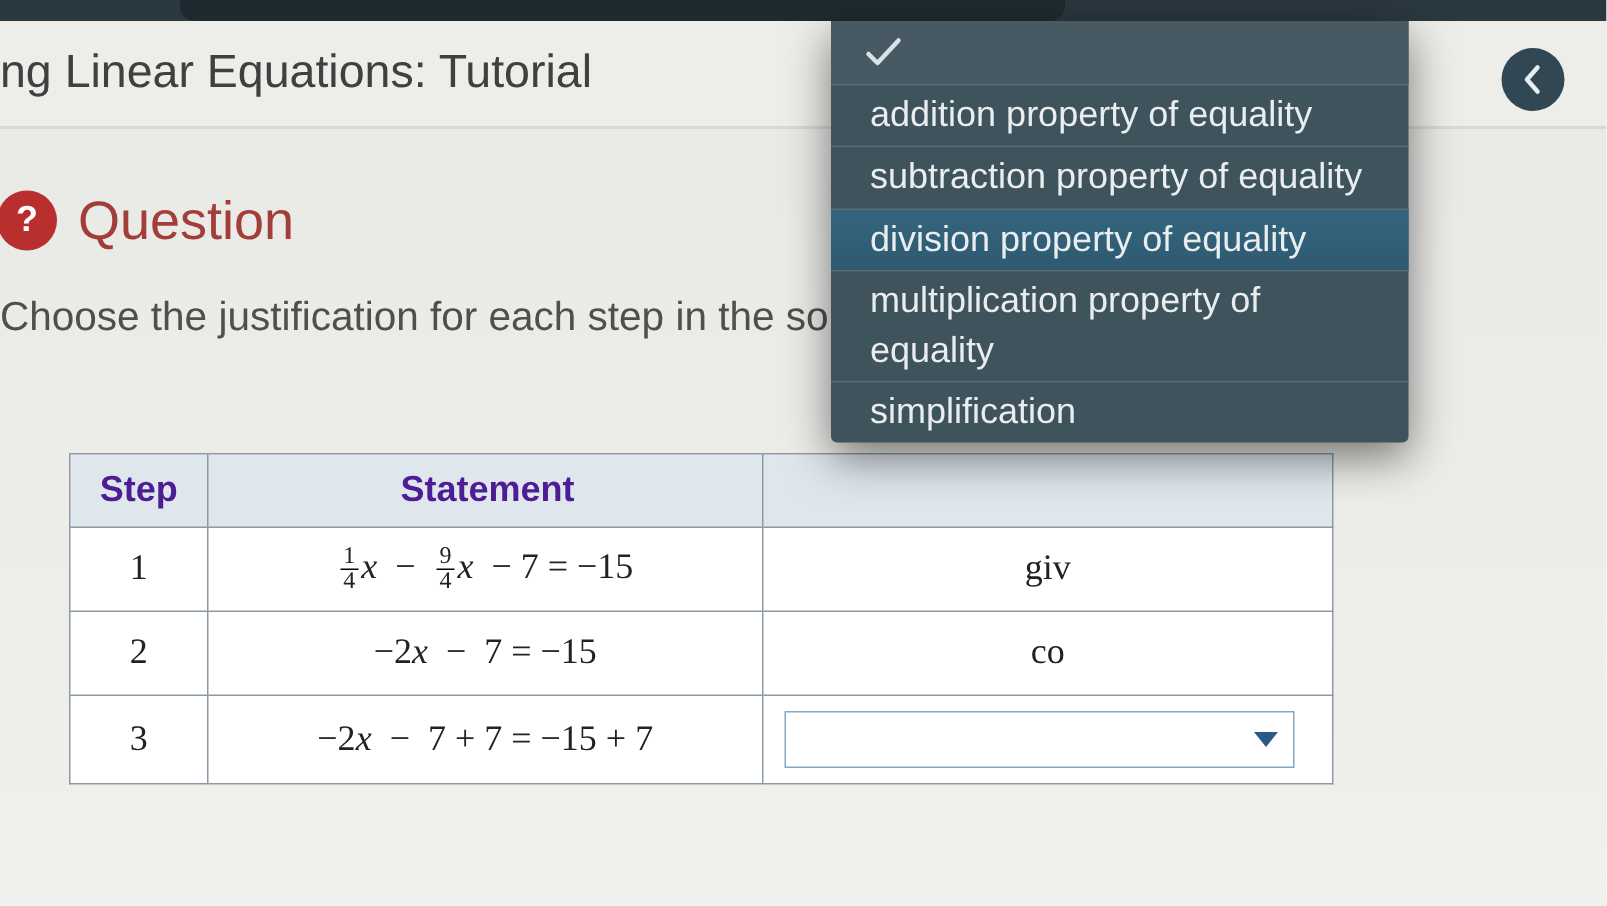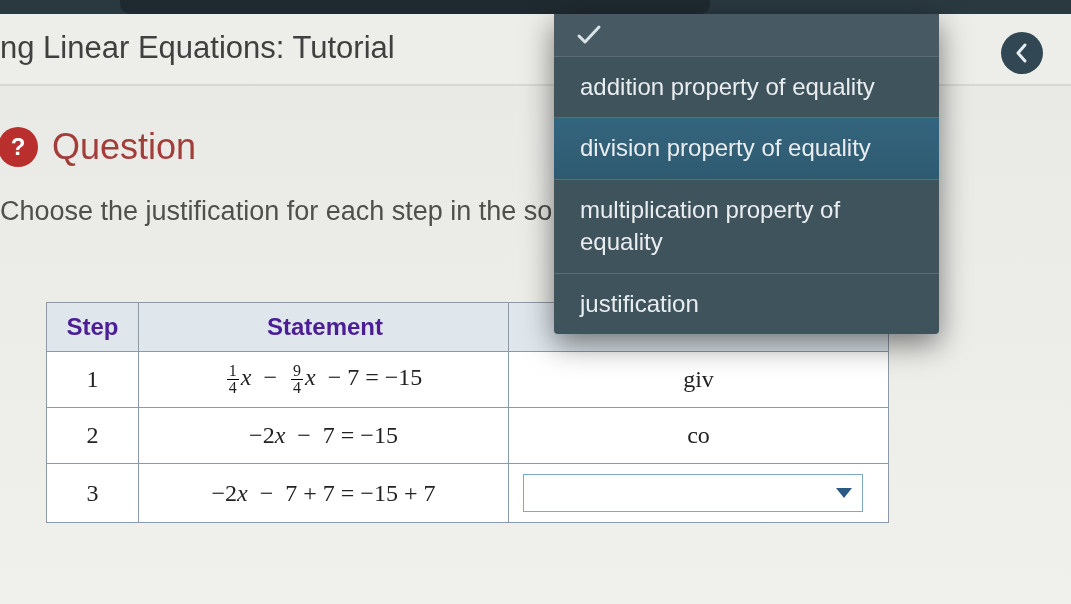--- a/index.html
+++ b/index.html
@@ -126,21 +126,21 @@
       left: 554px;
       width: 385px;
       background: #3f535d;
       box-shadow: 0 10px 30px rgba(0,0,0,0.5);
       color: #e9edef;
       font-size: 24px;
       z-index: 20;
       border-radius: 0 0 4px 4px;
     }
     .dropdown-menu .dd-item {
-      padding: 14px 26px;
+      padding: 4px 26px;
       border-top: 1px solid #5b6c74;
       line-height: 1.35;
       cursor: pointer;
     }
     .dropdown-menu .dd-item.selected {
       background: #475a63;
       border-top: none;
       padding: 10px 22px;
     }
     .dropdown-menu .dd-item.hover {
@@ -243,16 +243,17 @@
   </div>
 </div>
 
 <div class="dropdown-menu">
   <div class="dd-item selected">
     <svg class="check-svg" width="26" height="22" viewBox="0 0 26 22">
       <polyline points="3,12 9,18 23,3" fill="none" stroke="#d9e3e7" stroke-width="3" stroke-linecap="round" stroke-linejoin="round"></polyline>
     </svg>
   </div>
   <div class="dd-item">addition property of equality</div>
+  <div class="dd-item">subtraction property of equality</div>
   <div class="dd-item hover">division property of equality</div>
   <div class="dd-item">multiplication property of equality</div>
-  <div class="dd-item">justification</div>
+  <div class="dd-item">simplification</div>
 </div>
 
 </body></html>

